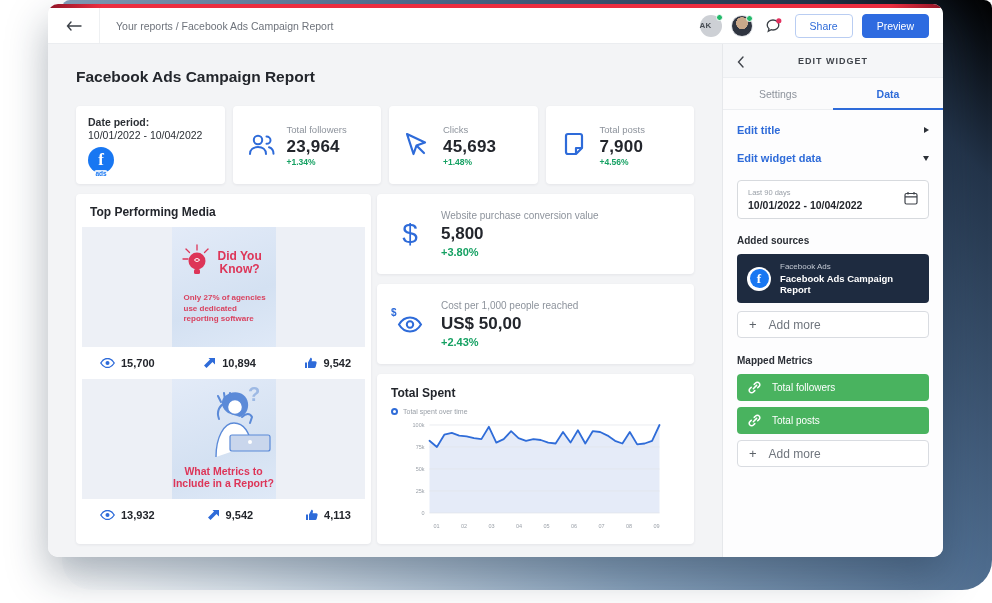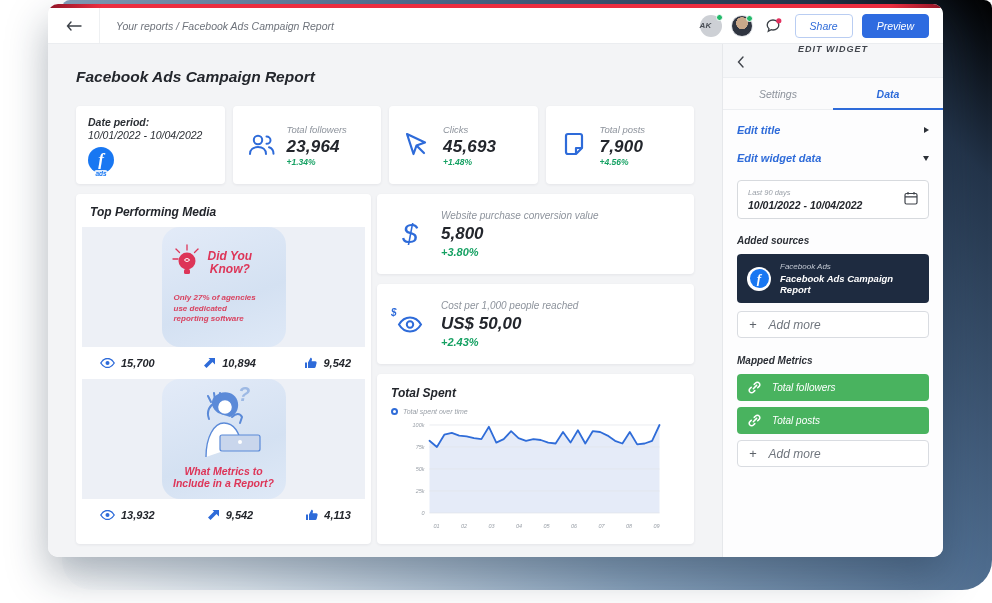--- a/index.html
+++ b/index.html
@@ -7,21 +7,21 @@
     font-family: "Liberation Sans", sans-serif; }
   .stage { position: relative; width: 992px; height: 603px; }
 
   
   .backdrop { position:absolute; left:62px; top:0; width:930px; height:590px;
     border-radius: 8px 8px 30px 30px;
     background: linear-gradient(225deg, #000 0%, #23344a 12%, #4e6c8e 38%, #86a0ba 62%, #dde6ee 88%, #fff 100%); }
 
   .window { position:absolute; left:48px; top:4px; width:895px; height:553px;
     background:#fff; border-radius:10px; overflow:hidden;
-    box-shadow: 0 18px 40px rgba(25,42,62,.35); display:flex; flex-direction:column;font-style:italic; }
+    box-shadow: 0 18px 40px rgba(25,42,62,.35); display:flex; flex-direction:column; }
 
   .redbar { height:4px; flex:0 0 4px;
     background: linear-gradient(90deg,#8e1426 0%,#ec2d40 6%,#ec2d40 94%,#8e1426 100%); }
 
   
   .topbar { height:36px; flex:0 0 36px; background:#fff; border-bottom:1px solid #ebedf0;
     display:flex; align-items:center; }
   .back-zone { width:52px; height:100%; display:flex; align-items:center; justify-content:center;
     border-right:1px solid #eef0f2; cursor:pointer; }
   .breadcrumb { margin-left:16px; font-size:10.5px; color:#6e737b; }
@@ -59,22 +59,22 @@
   .kpi-value { font-size:17px; font-weight:bold; color:#23262c; letter-spacing:.2px; }
   .kpi-delta { font-size:8.5px; color:#16a163; font-weight:bold; margin-top:0; }
 
   .columns { display:flex; gap:6px; }
   .left-col { width:295px; flex:0 0 295px; }
   .right-col { flex:1; display:flex; flex-direction:column; gap:10px; }
 
   .media-card { height:350px; padding-bottom:4px; }
   .media-header { padding:11px 14px 8px 14px; font-size:12px; font-weight:bold; color:#23262c; }
   .media-frame { margin:0 6px; height:120px; background:#edf0f6; display:flex; justify-content:center; overflow:hidden; }
-  .media-img { width:124px; height:120px; background:linear-gradient(160deg,#e3ebf8 0%,#d4e1f2 60%,#dfe9f7 100%);
-    position:relative; overflow:hidden;border-radius:18px; }
+  .media-img { width:104px; height:120px; background:linear-gradient(160deg,#e3ebf8 0%,#d4e1f2 60%,#dfe9f7 100%);
+    position:relative; overflow:hidden; }
   .dyk-row { display:flex; align-items:center; gap:4px; padding:16px 6px 2px 8px; }
   .dyk-title { font-size:12px; line-height:13px; font-weight:bold; color:#dd3558; text-align:center; }
   .dyk-body { padding:8px 8px 0 12px; font-size:8px; line-height:10.5px; font-weight:bold; color:#d94360; }
   .media-stats { display:flex; justify-content:space-between; align-items:center; padding:10px 20px 10px 24px; }
   .stat { display:flex; align-items:center; gap:6px; }
   .stat-value { font-size:11px; font-weight:bold; color:#23262c; }
   .wmr-caption { position:absolute; left:0; right:0; bottom:10px; text-align:center;
     font-size:10.5px; line-height:12px; font-weight:bold; color:#dd3558; }
 
   .metric-card { height:80px; padding:12px 16px; display:flex; align-items:center; gap:14px; }
@@ -89,21 +89,21 @@
   .chart-card { flex:1; padding:12px 14px 6px 14px; display:flex; flex-direction:column; }
   .chart-title { font-size:12px; font-weight:bold; color:#23262c; margin-bottom:8px; }
   .legend-row { display:flex; align-items:center; gap:5px; margin-bottom:2px; }
   .legend-ring { width:7px; height:7px; border-radius:50%; border:2px solid #2f6cd8; }
   .legend-label { font-size:7px; color:#9aa0a8; }
 
   
   .sidebar { width:221px; flex:0 0 221px; background:#fdfdfe; border-left:1px solid #e6e8eb;
     display:flex; flex-direction:column; }
   .sb-header { height:34px; flex:0 0 34px; background:#f5f6f8; border-bottom:1px solid #eceef1;
-    display:flex; justify-content:center; position:relative; }
+    display:flex; align-items:center; justify-content:center; position:relative; }
   .sb-title { font-size:9px; font-weight:bold; letter-spacing:1px; color:#41454c; }
   .sb-back { position:absolute; left:14px; top:10px; cursor:pointer; }
   .sb-tabs { display:flex; height:32px; flex:0 0 32px; border-bottom:1px solid #eceef1; background:#fbfbfc; }
   .sb-tab { flex:1; display:flex; align-items:center; justify-content:center; font-size:10.5px;
     color:#8d939c; cursor:pointer; position:relative; }
   .sb-tab.active { color:#2e6bd9; font-weight:bold; }
   .sb-tab.active::after { content:""; position:absolute; left:0; right:0; bottom:-1px; height:2px; background:#2e6bd9; }
   .sb-content { flex:1; padding:14px 14px 0 14px; }
   .sb-link-row { display:flex; align-items:center; justify-content:space-between; margin-bottom:16px; cursor:pointer; }
   .sb-link { color:#2e6bd9; font-size:11px; font-weight:bold; }

